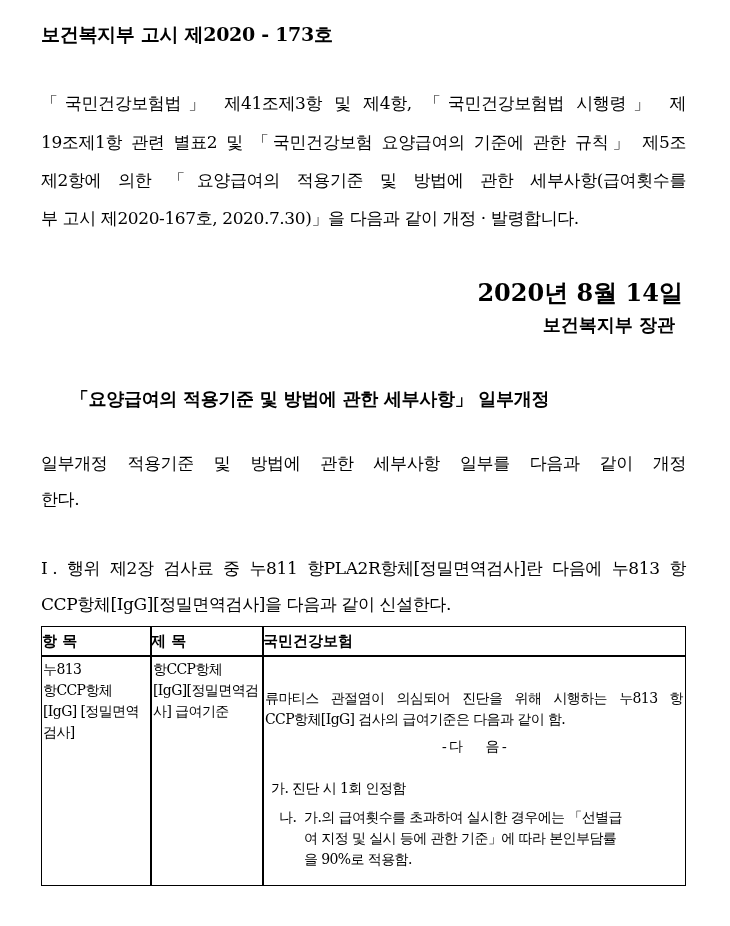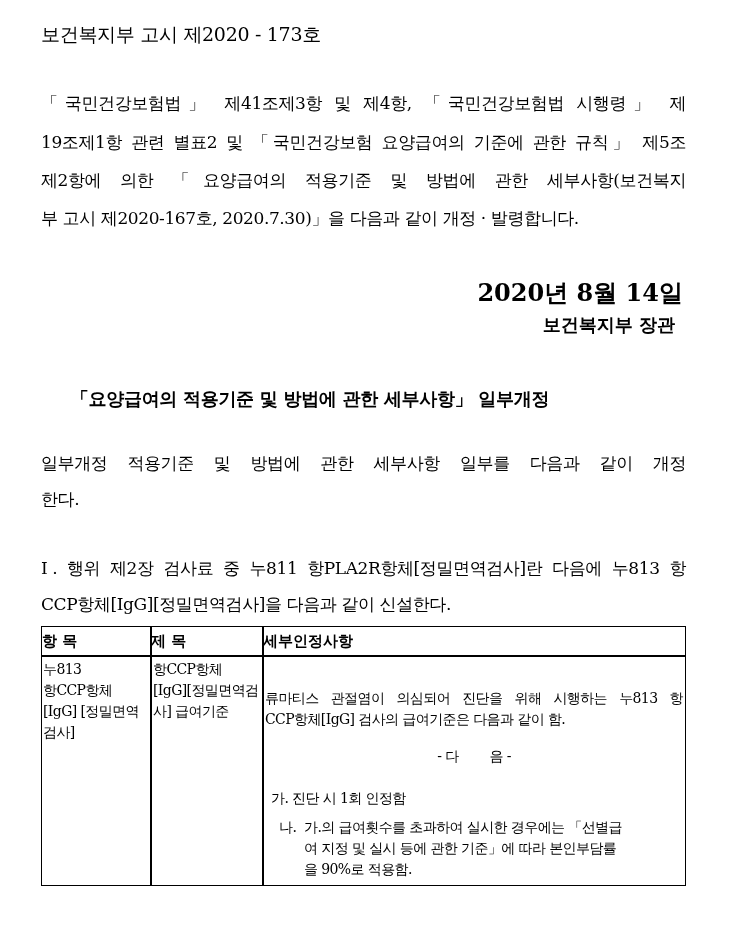--- a/index.html
+++ b/index.html
@@ -1,39 +1,39 @@
 <!DOCTYPE html>
 <html><head>
 <meta charset="utf-8">
 <style>
   html, body { margin: 0; padding: 0; background: #ffffff; }
   body { width: 730px; height: 926px; position: relative; overflow: hidden; color: #000; font-family: "DejaVu Serif", "Liberation Serif", serif; }
   .abs { position: absolute; white-space: nowrap; }
-  .title { left: 41px; top: 22px; font-size: 19px; font-weight: normal; letter-spacing: -0.3px; }
+  .title { left: 41px; top: 22px; font-size: 19px; font-weight: bold; letter-spacing: -0.3px; }
   .para { left: 41px; font-size: 17px; letter-spacing: -0.4px; }
   .justify { width: 645px; text-align: justify; text-align-last: justify; }
   .date { right: 47px; top: 277px; font-size: 24px; font-weight: bold; }
   .minister { right: 55px; top: 313px; font-size: 18px; font-weight: bold; }
   .subtitle { left: 0; width: 620px; text-align: center; top: 387px; font-size: 18px; font-weight: bold; letter-spacing: -0.3px; }
   .table { position: absolute; left: 41px; top: 626px; width: 645px; height: 260px; border: 1.5px solid #000; box-sizing: border-box; }
   .vline { position: absolute; top: 0; bottom: 0; width: 1.5px; background: #000; }
   .hline { position: absolute; left: 0; right: 0; top: 28px; height: 1.5px; background: #000; }
   .th { position: absolute; top: 0; height: 28px; line-height: 28px; text-align: left; font-size: 15px; font-weight: bold; font-family: "DejaVu Sans", "Liberation Sans", sans-serif; }
   .cell { position: absolute; top: 32px; font-size: 14px; line-height: 21px; letter-spacing: -0.6px; }
   .c3line { white-space: nowrap; }
 </style>
 </head>
 <body>
 
 <div class="abs title">보건복지부 고시 제2020 - 173호</div>
 
 <div>
   <div class="abs para justify" style="top:92px;">「국민건강보험법」 제41조제3항 및 제4항, 「국민건강보험법 시행령」 제</div>
   <div class="abs para justify" style="top:131px;">19조제1항 관련 별표2 및 「국민건강보험 요양급여의 기준에 관한 규칙」 제5조</div>
-  <div class="abs para justify" style="top:169px;">제2항에 의한 「요양급여의 적용기준 및 방법에 관한 세부사항(보건복지</div>
+  <div class="abs para justify" style="top:169px;">제2항에 의한 「요양급여의 적용기준 및 방법에 관한 세부사항(급여횟수를</div>
   <div class="abs para" style="top:207px;">부 고시 제2020-167호, 2020.7.30)」을 다음과 같이 개정 · 발령합니다.</div>
 </div>
 
 <div class="abs date">2020년 8월 14일</div>
 <div class="abs minister">보건복지부 장관</div>
 
 <div class="abs subtitle">「요양급여의 적용기준 및 방법에 관한 세부사항」 일부개정</div>
 
 <div>
   <div class="abs para justify" style="top:452px;">일부개정 적용기준 및 방법에 관한 세부사항 일부를 다음과 같이 개정</div>
@@ -45,39 +45,39 @@
   <div class="abs para" style="top:593px;">CCP항체[IgG][정밀면역검사]을 다음과 같이 신설한다.</div>
 </div>
 
 <div class="table">
   <div class="vline" style="left:108px;"></div>
   <div class="vline" style="left:220px;"></div>
   <div class="hline"></div>
 
   <div class="th" style="left:0; width:108px;">항 목</div>
   <div class="th" style="left:109px; width:113px;">제 목</div>
-  <div class="th" style="left:221px; width:421px;">세부인정사항</div>
+  <div class="th" style="left:221px; width:421px;">국민건강보험</div>
 
   <div class="cell" style="left:1px; width:106px;">
     <div>누813</div>
     <div>항CCP항체</div>
     <div>[IgG] [정밀면역</div>
     <div>검사]</div>
   </div>
 
   <div class="cell" style="left:111px; width:108px;">
     <div>항CCP항체</div>
     <div>[IgG][정밀면역검</div>
     <div>사] 급여기준</div>
   </div>
 
   <div class="cell" style="left:223px; width:418px;">
     <div class="c3line" style="text-align:justify; text-align-last:justify;margin-top:29px;">류마티스 관절염이 의심되어 진단을 위해 시행하는 누813 항</div>
     <div class="c3line">CCP항체[IgG] 검사의 급여기준은 다음과 같이 함.</div>
-    <div class="c3line" style="text-align:center; margin-top:16px; white-space:pre;">- 다        음 -</div>
+    <div class="c3line" style="text-align:center; margin-top:6px; white-space:pre;font-family:Liberation Serif, serif;">- 다        음 -</div>
     <div class="c3line" style="margin-top:21px; padding-left:6px;">가. 진단 시 1회 인정함</div>
     <div style="position:relative; margin-top:8px; padding-left:39px;">
       <span style="position:absolute; left:14px; top:0;">나.</span>
       <div class="c3line">가.의 급여횟수를 초과하여 실시한 경우에는 「선별급</div>
       <div class="c3line">여 지정 및 실시 등에 관한 기준」에 따라 본인부담률</div>
       <div class="c3line">을 90%로 적용함.</div>
     </div>
   </div>
 </div>
 

